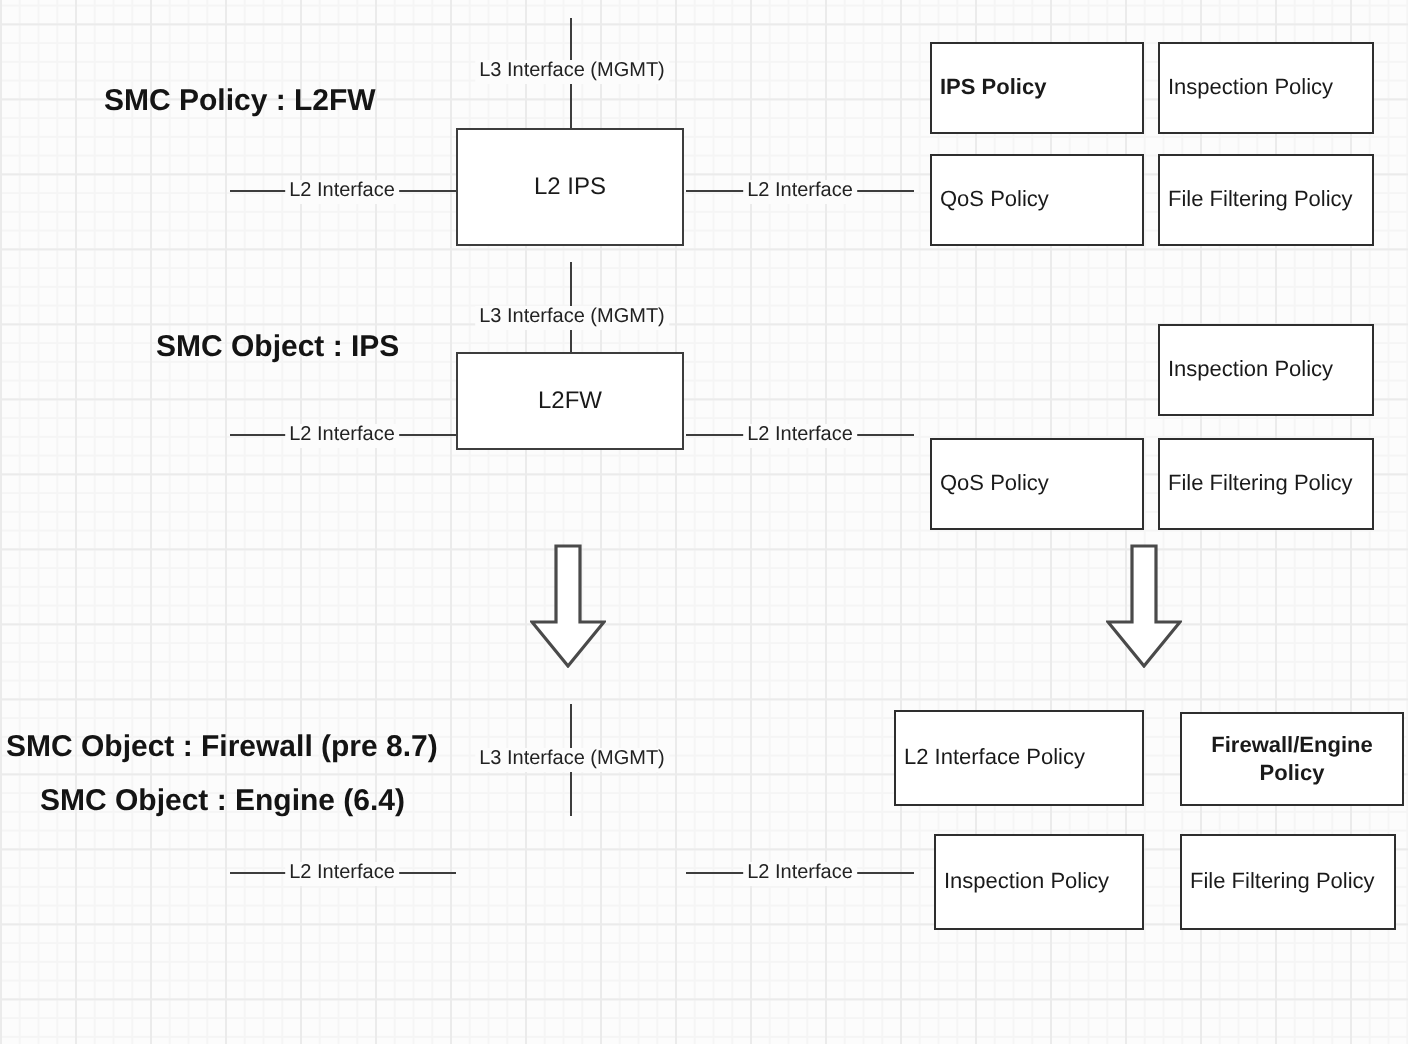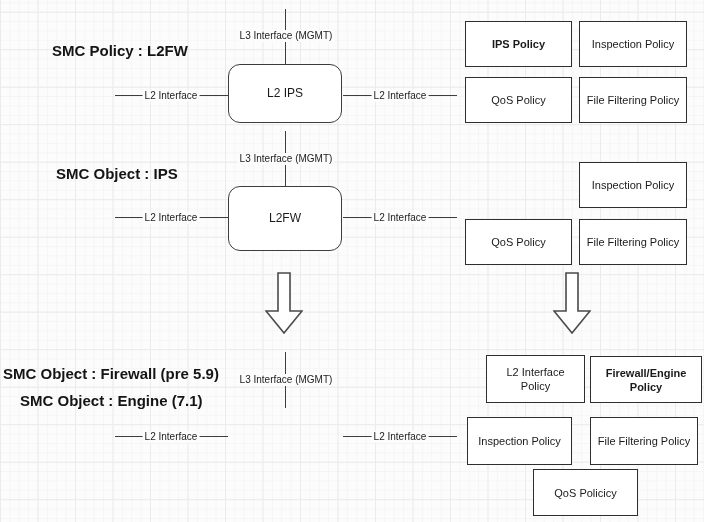--- a/index.html
+++ b/index.html
@@ -26,29 +26,29 @@
   .hline { position:absolute; height:0; border-top:1.5px solid #3d3d3d; }
 
   .line-label {
     position:absolute; transform:translate(-50%,-50%);
     font-size:10px; line-height:12px; white-space:nowrap;
     background:#fcfcfc; padding:0 2px; color:#222;
   }
 
   .node {
     position:absolute; background:#fff; border:1.5px solid #3d3d3d;
-    border-radius:12px; display:flex; flex-direction:column;
+    border-radius:0; display:flex; flex-direction:column;
     align-items:center; justify-content:center;
     font-size:12px; line-height:15px; text-align:center;
   }
   .node span { display:block; }
 
   .policy {
     position:absolute; background:#fff; border:1.6px solid #2e2e2e;
-    display:flex; align-items:center; justify-content:center;
+    display:flex; align-items:center; 
     text-align:center; font-size:11px; line-height:14px; padding:2px 4px;
   }
   .bold { font-weight:700; }
 
   .arrow { position:absolute; }
 </style>
 </head>
 <body>
 
 <div class="canvas">
@@ -75,29 +75,29 @@
   <div class="policy" style="left:579px; top:21px; width:108px; height:46px">
     <span>Inspection Policy</span>
   </div>
   <div class="policy" style="left:465px; top:77px; width:107px; height:46px">
     <span>QoS Policy</span>
   </div>
   <div class="policy" style="left:579px; top:77px; width:108px; height:46px">
     <span>File Filtering Policy</span>
   </div>
 
-  <div class="sec-title" style="left:56px; top:166px">SMC Object : IPS</div>
+  <div class="sec-title" style="left:78px; top:166px">SMC Object : IPS</div>
 
   <div class="vline" style="left:285px; top:131px; height:55px"></div>
   <div class="line-label" style="left:286px; top:159px">L3 Interface (MGMT)</div>
 
   <div class="hline" style="left:115px; top:217px; width:113px"></div>
   <div class="line-label" style="left:171px; top:218px">L2 Interface</div>
 
-  <div class="node" style="left:228px; top:186px; width:114px; height:65px">
+  <div class="node" style="left:228px; top:176px; width:114px; height:49px">
     <span>L2FW</span>
     <span></span>
   </div>
 
   <div class="hline" style="left:343px; top:217px; width:114px"></div>
   <div class="line-label" style="left:400px; top:218px">L2 Interface</div>
 
   <div class="policy" style="left:579px; top:162px; width:108px; height:46px">
     <span>Inspection Policy</span>
   </div>
@@ -108,42 +108,39 @@
     <span>File Filtering Policy</span>
   </div>
 
   <svg class="arrow" style="left:265px; top:272px" width="38" height="62" viewBox="0 0 38 62">
     <path d="M13 1 H25 V39 H37 L19 61 L1 39 H13 Z" fill="#ffffff" stroke="#4a4a4a" stroke-width="1.6" stroke-linejoin="miter"></path>
   </svg>
   <svg class="arrow" style="left:553px; top:272px" width="38" height="62" viewBox="0 0 38 62">
     <path d="M13 1 H25 V39 H37 L19 61 L1 39 H13 Z" fill="#ffffff" stroke="#4a4a4a" stroke-width="1.6" stroke-linejoin="miter"></path>
   </svg>
 
-  <div class="sec-title" style="left:3px; top:366px">SMC Object : Firewall (pre 5.9)</div>
-  <div class="sec-title" style="left:20px; top:393px">SMC Object : Engine (7.1)</div>
+  <div class="sec-title" style="left:3px; top:366px">SMC Object : Firewall (pre 8.7)</div>
+  <div class="sec-title" style="left:20px; top:393px">SMC Object : Engine (6.4)</div>
 
   <div class="vline" style="left:285px; top:352px; height:56px"></div>
   <div class="line-label" style="left:286px; top:380px">L3 Interface (MGMT)</div>
 
   <div class="hline" style="left:115px; top:436px; width:113px"></div>
   <div class="line-label" style="left:171px; top:437px">L2 Interface</div>
 
 
   <div class="hline" style="left:343px; top:436px; width:114px"></div>
   <div class="line-label" style="left:400px; top:437px">L2 Interface</div>
 
-  <div class="policy" style="left:486px; top:355px; width:99px; height:48px">
+  <div class="policy" style="left:447px; top:355px; width:125px; height:48px">
     <span>L2 Interface Policy</span>
   </div>
   <div class="policy bold" style="left:590px; top:356px; width:112px; height:47px">
     <span>Firewall/Engine Policy</span>
   </div>
   <div class="policy" style="left:467px; top:417px; width:105px; height:48px">
     <span>Inspection Policy</span>
   </div>
   <div class="policy" style="left:590px; top:417px; width:108px; height:48px">
     <span>File Filtering Policy</span>
   </div>
-  <div class="policy" style="left:533px; top:469px; width:105px; height:47px">
-    <span>QoS Policicy</span>
-  </div>
 
 </div>
 
 </body></html>

